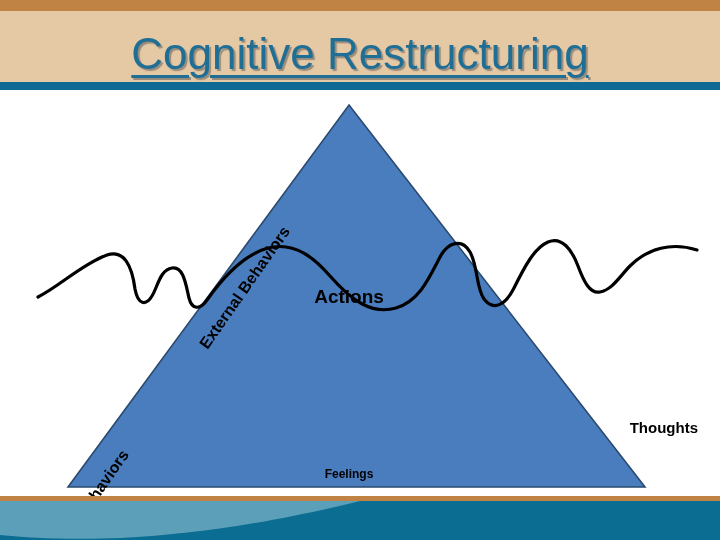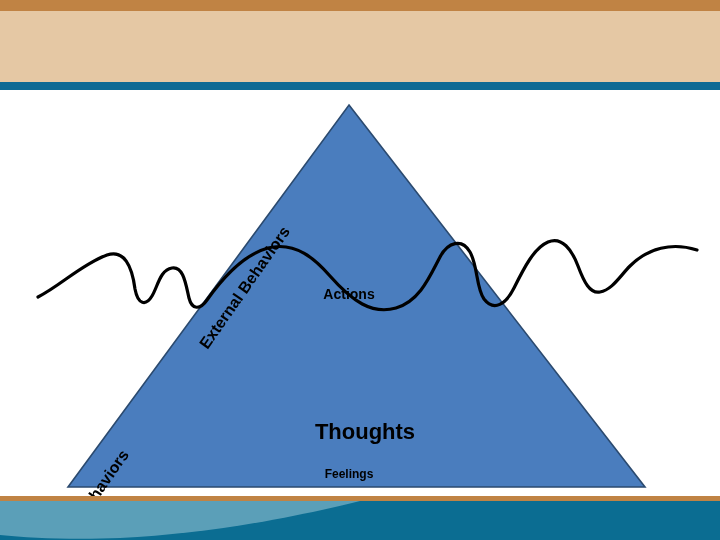--- a/index.html
+++ b/index.html
@@ -67,22 +67,22 @@
     display: block;
   }
 
   .tri-label {
     position: absolute;
     font-weight: bold;
     color: #000000;
     white-space: nowrap;
     text-align: center;
   }
-  .lbl-actions   { left: 0;  top: 196px; width: 698px; font-size: 14px; }
-  .lbl-thoughts  { left: 16px;  top: 329px; width: 698px; font-size: 22px; }
+  .lbl-actions   { left: 0;  top: 196px; width: 698px; font-size: 19px; }
+  .lbl-thoughts  { left: 0;  top: 329px; width: 698px; font-size: 15px; text-align: right; }
   .lbl-feelings  { left: 0;  top: 377px; width: 698px; font-size: 12px; }
   .lbl-attitudes { left: 0;  top: 425px; width: 698px; font-size: 17px; }
 
   .rot-label {
     position: absolute;
     font-weight: bold;
     font-size: 16px;
     color: #000000;
     white-space: nowrap;
     transform-origin: 0 0;
@@ -104,20 +104,21 @@
   }
 </style>
 </head>
 <body>
 
 <div id="slide">
 
   <div class="hdr-top-band"></div>
   <div class="hdr-beige"></div>
   <div class="hdr-rule"></div>
+  <div class="slide-title">Cognitive Restructuring</div>
 
   <div class="diagram">
     <svg width="720" height="400" viewBox="0 0 720 400" xmlns="http://www.w3.org/2000/svg">
 
       <polygon points="349,15 645,397 68,397" fill="#4a7dbe" stroke="#2b4a6f" stroke-width="1.6" stroke-linejoin="miter"></polygon>
 
       <path fill="none" stroke="#000000" stroke-width="3.2" stroke-linecap="round" stroke-linejoin="round" d="M 38,207
                C 60,196 82,174 107,165
                C 124,159 132,176 135,199
                C 138,215 146,216 152,206

